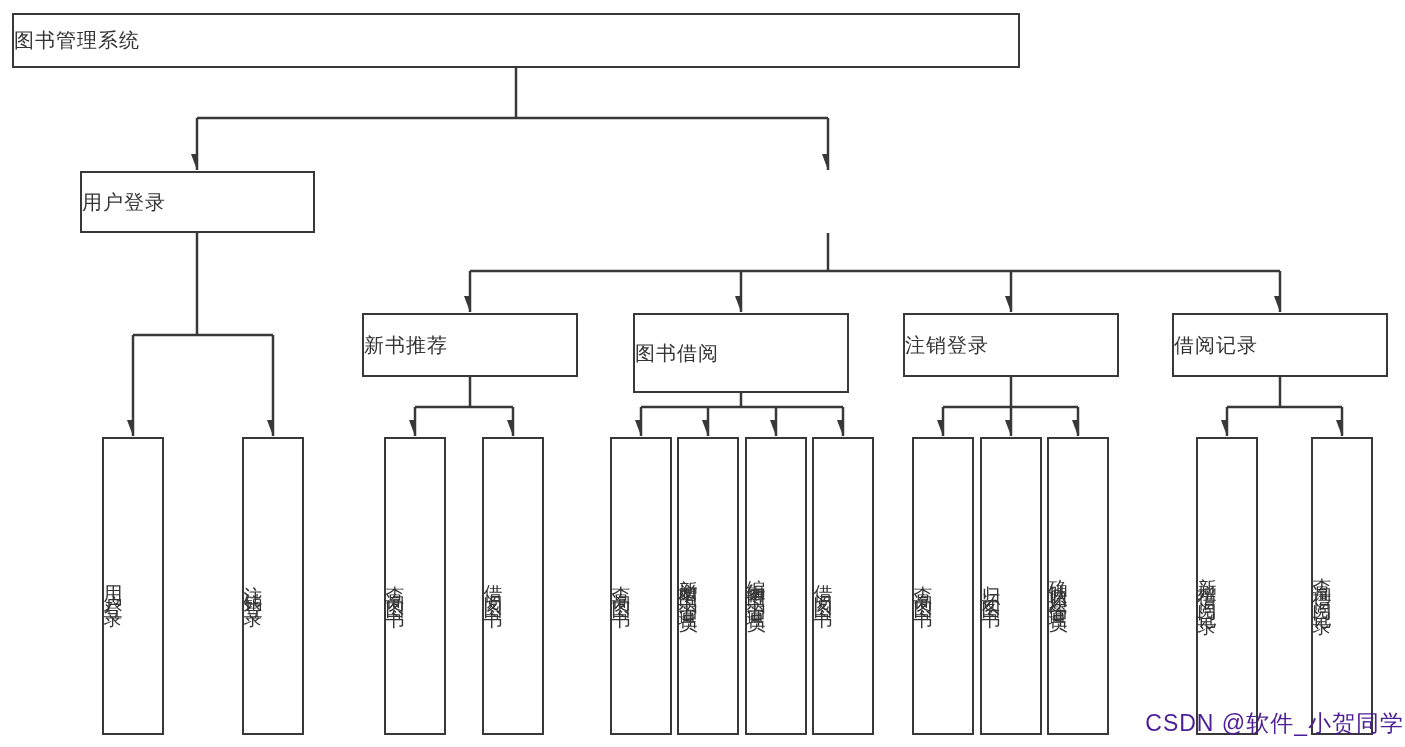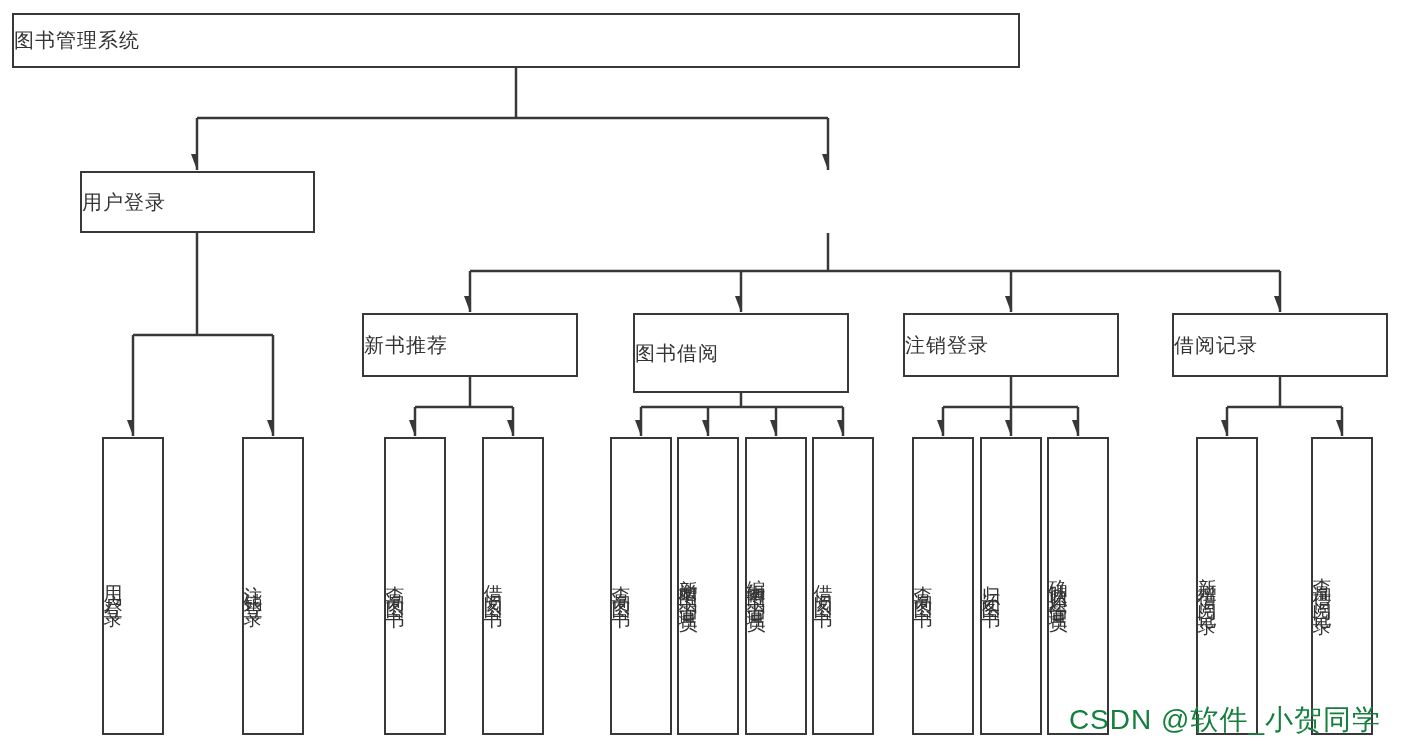--- a/index.html
+++ b/index.html
@@ -31,24 +31,24 @@
     writing-mode:vertical-rl;
     text-orientation:mixed;
     font-size:19px;
     letter-spacing:8px;
     line-height:1;
     white-space:nowrap;
   }
   .box.v.long span{letter-spacing:5px;}
   #watermark{
     position:absolute;
-    right:24px;bottom:8px;
+    right:1px;bottom:8px;
     z-index:2;
-    color:#15803d;
-    font-size:28px;
+    color:#4c1d95;
+    font-size:23px;
     letter-spacing:1px;
     white-space:nowrap;
   }
 </style>
 </head>
 <body>
 
 <div id="stage">
 
   <svg id="wires" width="1405" height="747" viewBox="0 0 1405 747">

